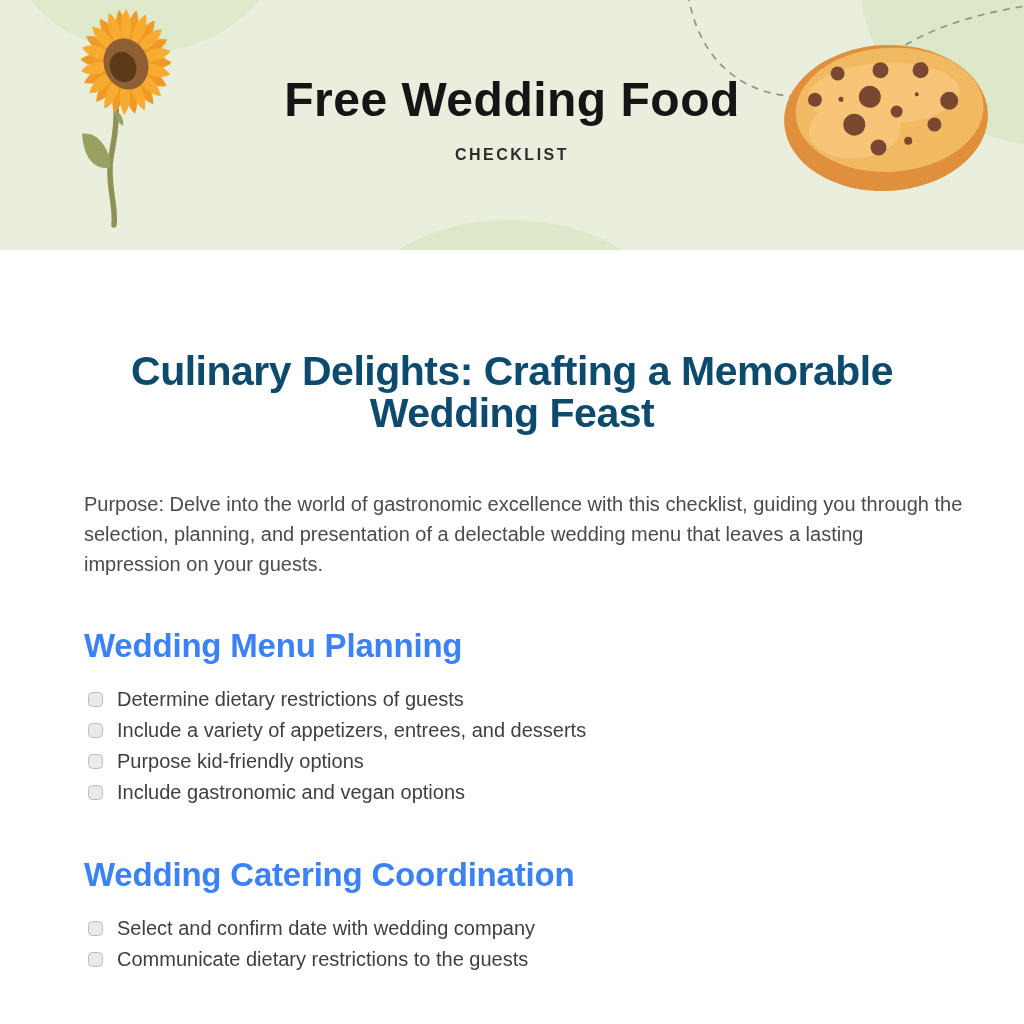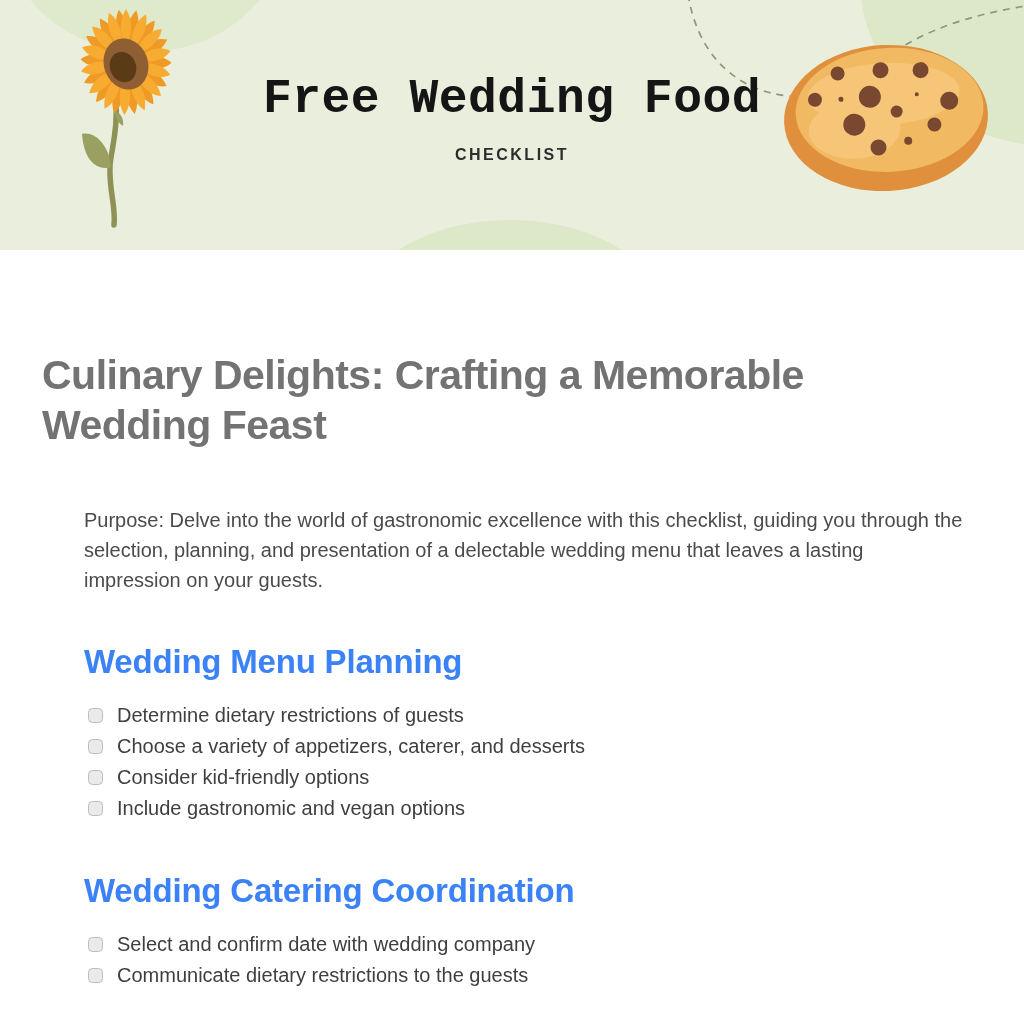--- a/index.html
+++ b/index.html
@@ -17,36 +17,36 @@
     background:#e9efdc;
     overflow:hidden;
   }
   .banner-art { position:absolute; left:0; top:0; z-index:1; }
   .banner-title {
     position:absolute; top:72px; left:0; width:100%;
     text-align:center;
     font-size:48px; font-weight:bold; color:#151515;
     letter-spacing:0.5px;
     z-index:2;
-    font-family:Liberation Mono, monospace;
   }
   .banner-subtitle {
     position:absolute; top:146px; left:0; width:100%;
     text-align:center;
     font-size:16px; font-weight:bold; color:#2d2d2d;
     letter-spacing:2.5px;
     z-index:2;
   }
 
   
   .doc-heading {
     width:940px;
     margin:100px auto 0 auto;
-    font-size:41px; line-height:50px;
-    font-weight:bold; color:#737373;
+    text-align:center;
+    font-size:41px; line-height:42px;
+    font-weight:bold; color:#0c4a6e;
     letter-spacing:-0.5px;
   }
   .purpose {
     margin:55px 60px 17px 84px;
     max-width:880px;
     font-size:20px; line-height:30px;
     color:#4b4b4b;
   }
   .section-title {
     margin:47px 60px 0 84px;
@@ -164,25 +164,25 @@
 
   <div>
     <h2 class="section-title">Wedding Menu Planning</h2>
     <ul class="checklist">
       <li>
         <span class="checkbox"></span>
         <span class="item-label">Determine dietary restrictions of guests</span>
       </li>
       <li>
         <span class="checkbox"></span>
-        <span class="item-label">Choose a variety of appetizers, caterer, and desserts</span>
-      </li>
-      <li>
-        <span class="checkbox"></span>
-        <span class="item-label">Consider kid-friendly options</span>
+        <span class="item-label">Include a variety of appetizers, entrees, and desserts</span>
+      </li>
+      <li>
+        <span class="checkbox"></span>
+        <span class="item-label">Purpose kid-friendly options</span>
       </li>
       <li>
         <span class="checkbox"></span>
         <span class="item-label">Include gastronomic and vegan options</span>
       </li>
     </ul>
   </div>
 
   <div>
     <h2 class="section-title">Wedding Catering Coordination</h2>

